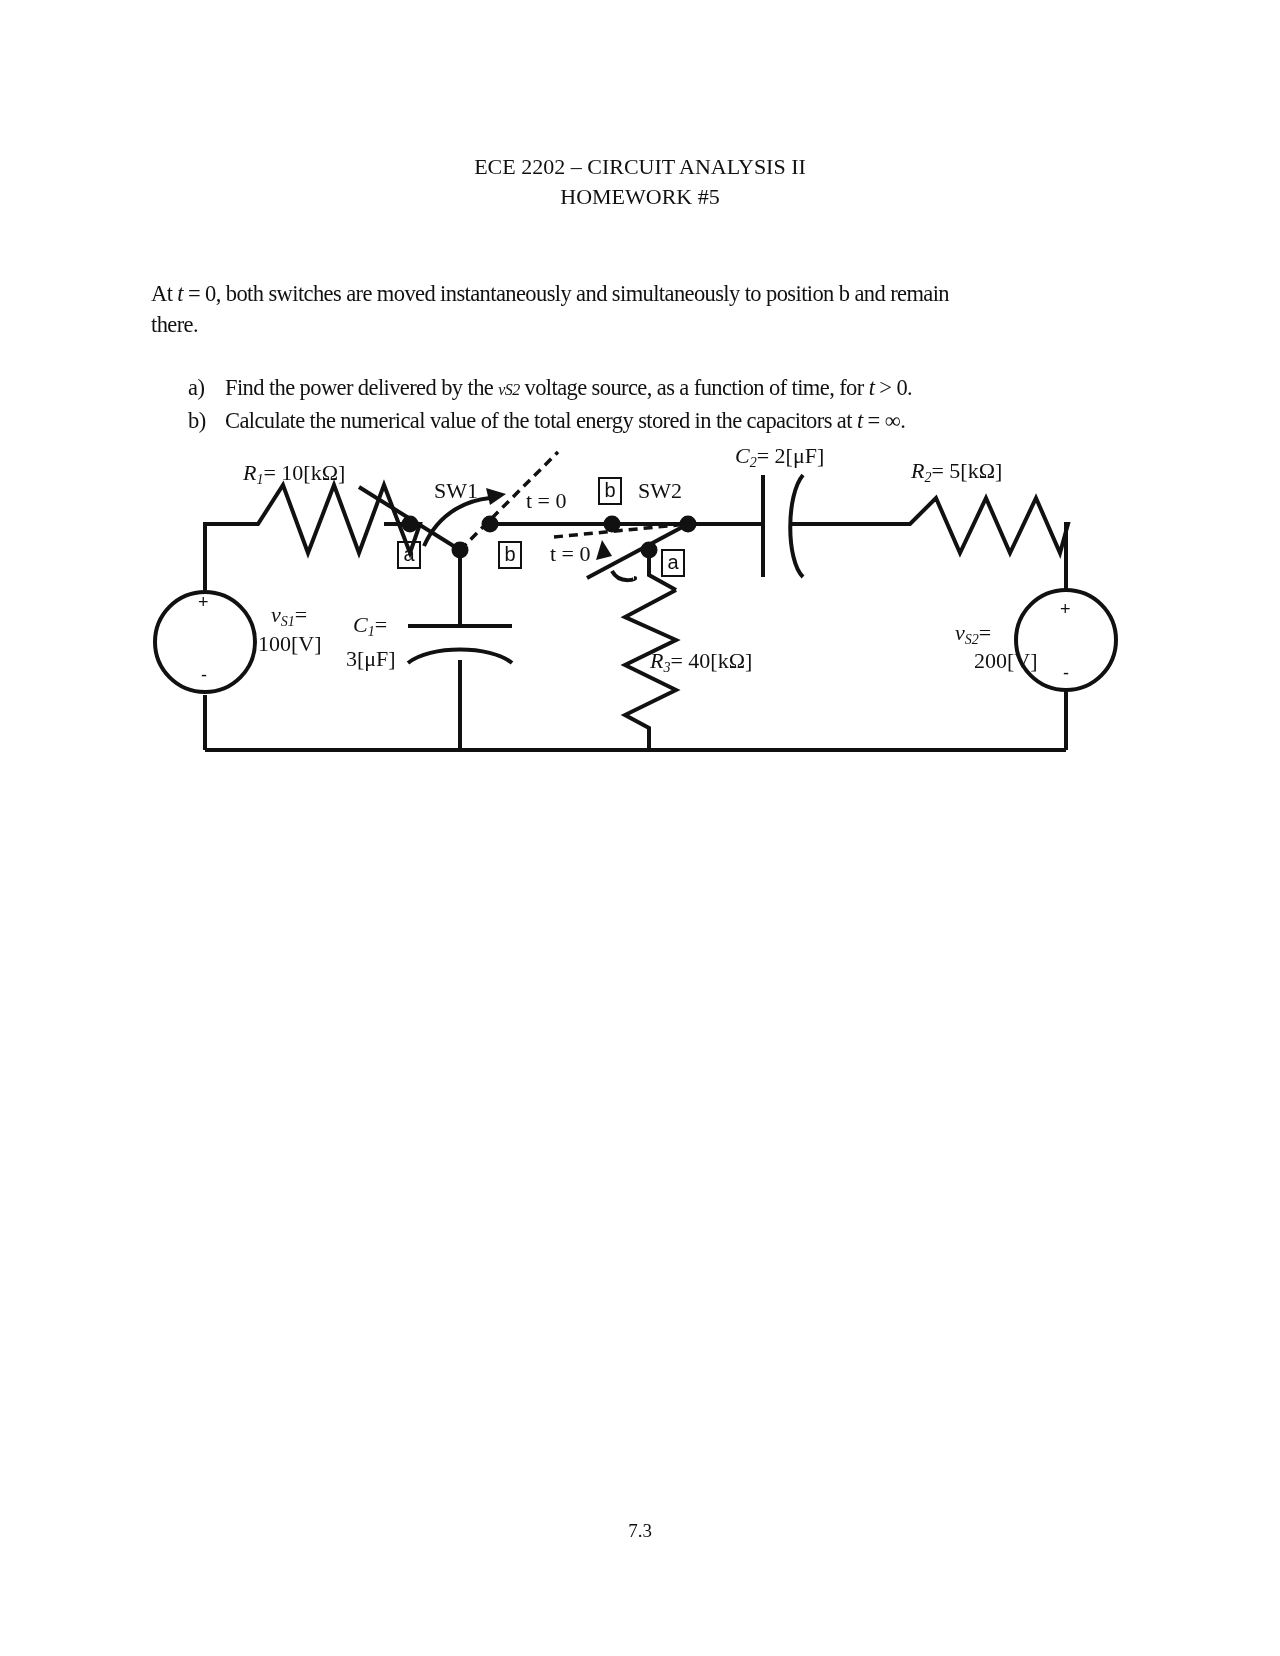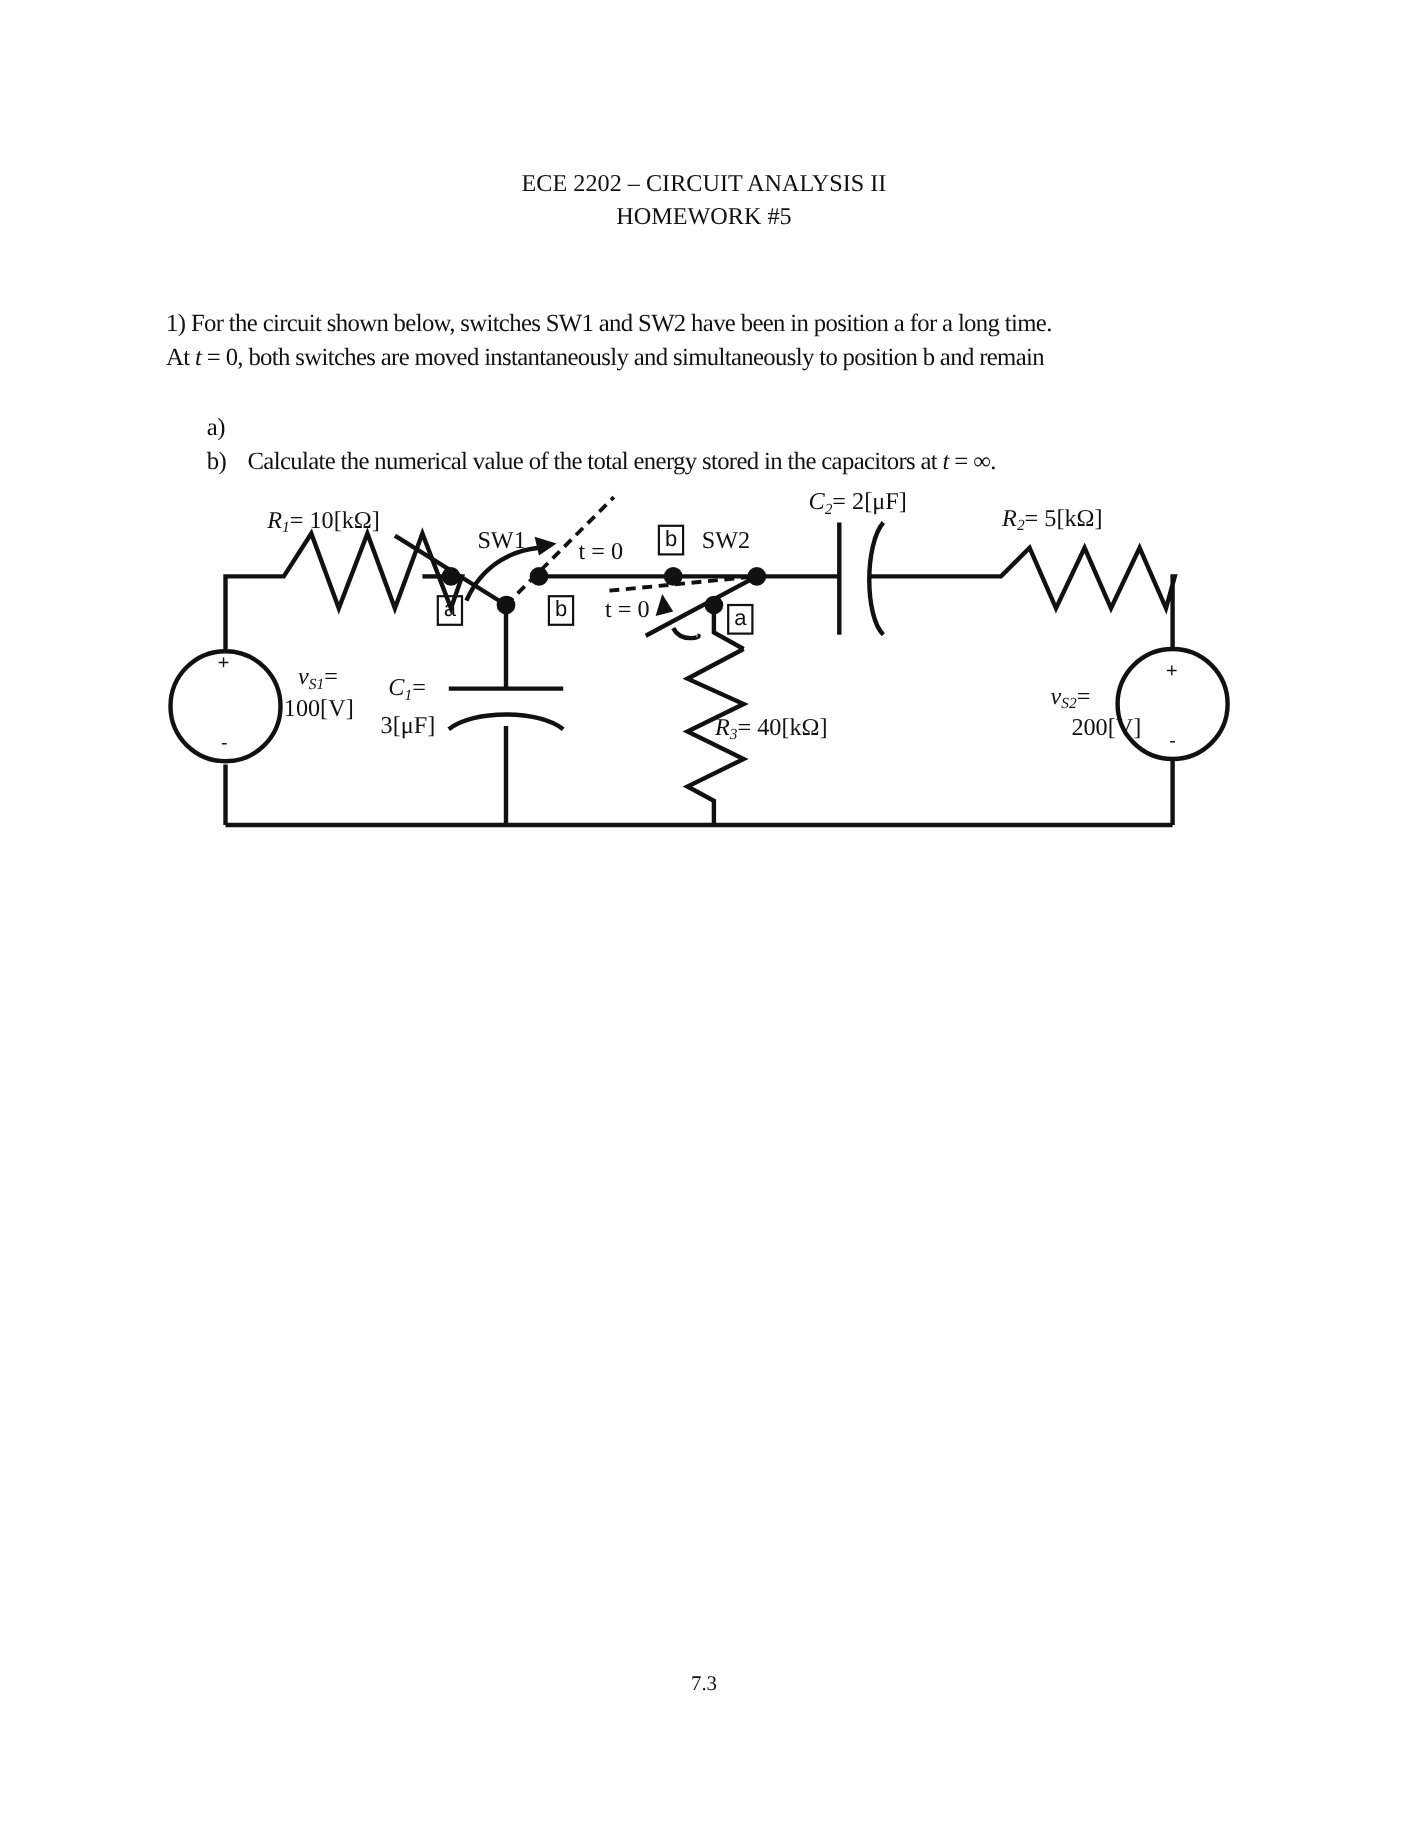--- a/index.html
+++ b/index.html
@@ -92,27 +92,28 @@
   </style>
 </head>
 <body>
 
 <div class="header">
   <div>ECE 2202 – CIRCUIT ANALYSIS II</div>
   <div>HOMEWORK #5</div>
 </div>
 
 <div class="problem">
-  <p>1) For the circuit shown below, switches SW1 and SW2 have been in position  a  for a long time.</p>
   <p><span>At </span><span class="ital">t</span><span> = 0, both switches are moved instantaneously and simultaneously to position  b  and remain</span></p>
+  <p>there.</p>
 </div>
 
 <div class="parts">
   <div class="part">
     <span class="lbl">a)</span>
+    <span><span>Find the power delivered by the </span><span class="ital" style="font-size:16px">vS2</span><span> voltage source, as a function of time, for </span><span class="ital">t</span><span> &gt; 0.</span></span>
   </div>
   <div class="part">
     <span class="lbl">b)</span>
     <span><span>Calculate the numerical value of the total energy stored in the capacitors at </span><span class="ital">t</span><span> = ∞.</span></span>
   </div>
 </div>
 
 <div class="circuit">
   <svg width="1280" height="1656" viewBox="0 0 1280 1656">
     <g fill="none" stroke="#111" stroke-width="4" stroke-linejoin="miter">

